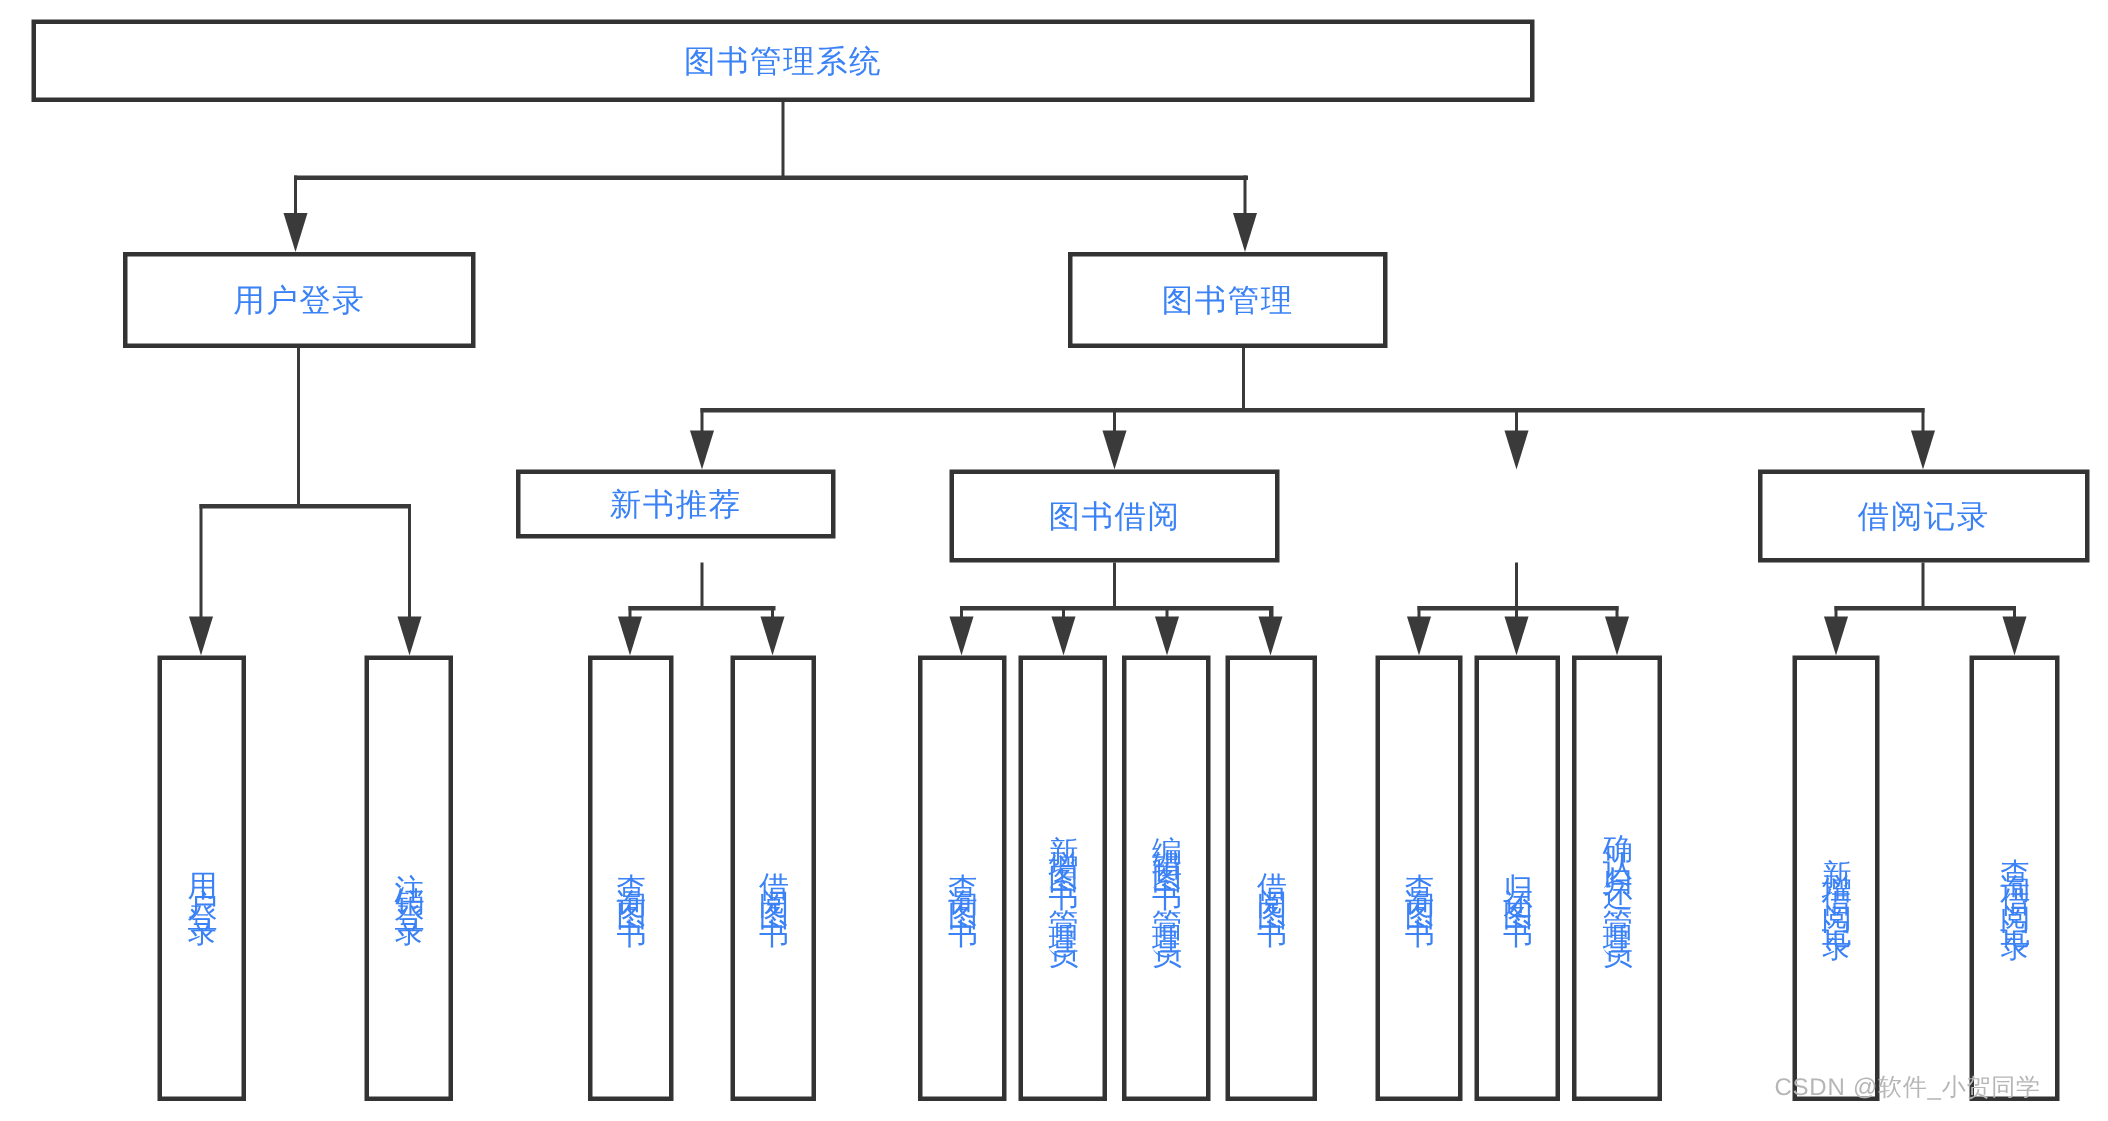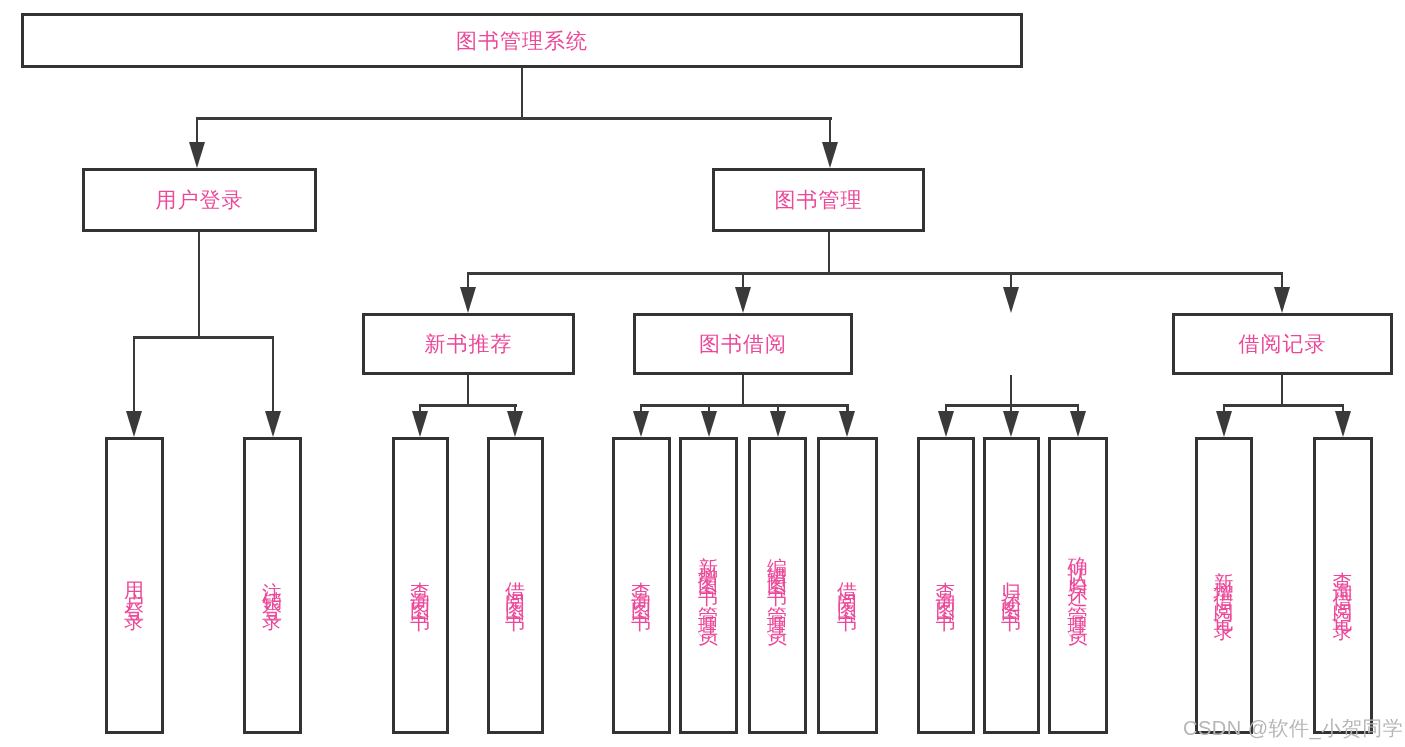--- a/index.html
+++ b/index.html
@@ -9,38 +9,38 @@
     font-family:"Liberation Sans","DejaVu Sans",sans-serif;
     color:#333333;
   }
   .canvas{position:absolute;left:0;top:0;width:1405px;height:747px;}
   .box{
     position:absolute;box-sizing:border-box;
     border:3px solid #333333;background:#ffffff;
     display:flex;align-items:center;justify-content:center;
   }
   .box .lbl{
-    font-size:21px;letter-spacing:1px;color:#ec4899;white-space:nowrap;
+    font-size:21px;letter-spacing:1px;color:#3b82f6;white-space:nowrap;
   }
   .leaf .lbl{
     writing-mode:vertical-rl;text-orientation:mixed;
     font-size:20px;letter-spacing:10px;line-height:1;white-space:nowrap;
   }
   .line{position:absolute;background:#3a3a3a;}
   .hline{height:2.5px;}
   .vline{width:2.5px;}
   .arrowhead{
     position:absolute;width:0;height:0;
     border-left:8px solid transparent;
     border-right:8px solid transparent;
     border-top:26px solid #3a3a3a;
   }
   .watermark{
     position:absolute;left:1183px;top:715px;
-    font-size:20px;color:#b6b6b6;letter-spacing:0.5px;white-space:nowrap;
+    font-size:16px;color:#b6b6b6;letter-spacing:0.5px;white-space:nowrap;
   }
 </style>
 </head>
 <body>
 
 <div class="canvas">
 
   <div class="box" style="left:21px;top:13px;width:1002px;height:55px">
     <span class="lbl">图书管理系统</span>
   </div>
@@ -70,21 +70,21 @@
   <div class="line hline" style="left:466.75px;top:272px;width:816px"></div>
   <div class="line vline" style="left:466.75px;top:272px;height:17px"></div>
   <div class="arrowhead" style="left:460px;top:287px"></div>
   <div class="line vline" style="left:741.75px;top:272px;height:17px"></div>
   <div class="arrowhead" style="left:735px;top:287px"></div>
   <div class="line vline" style="left:1009.75px;top:272px;height:17px"></div>
   <div class="arrowhead" style="left:1003px;top:287px"></div>
   <div class="line vline" style="left:1280.75px;top:272px;height:17px"></div>
   <div class="arrowhead" style="left:1274px;top:287px"></div>
 
-  <div class="box" style="left:362px;top:313px;width:213px;height:62px">
+  <div class="box" style="left:344px;top:313px;width:213px;height:46px">
     <span class="lbl">新书推荐</span>
   </div>
   <div class="box" style="left:633px;top:313px;width:220px;height:62px">
     <span class="lbl">图书借阅</span>
   </div>
   <div class="box" style="left:1172px;top:313px;width:221px;height:62px">
     <span class="lbl">借阅记录</span>
   </div>
 
   <div class="line vline" style="left:466.75px;top:375px;height:31px"></div>

